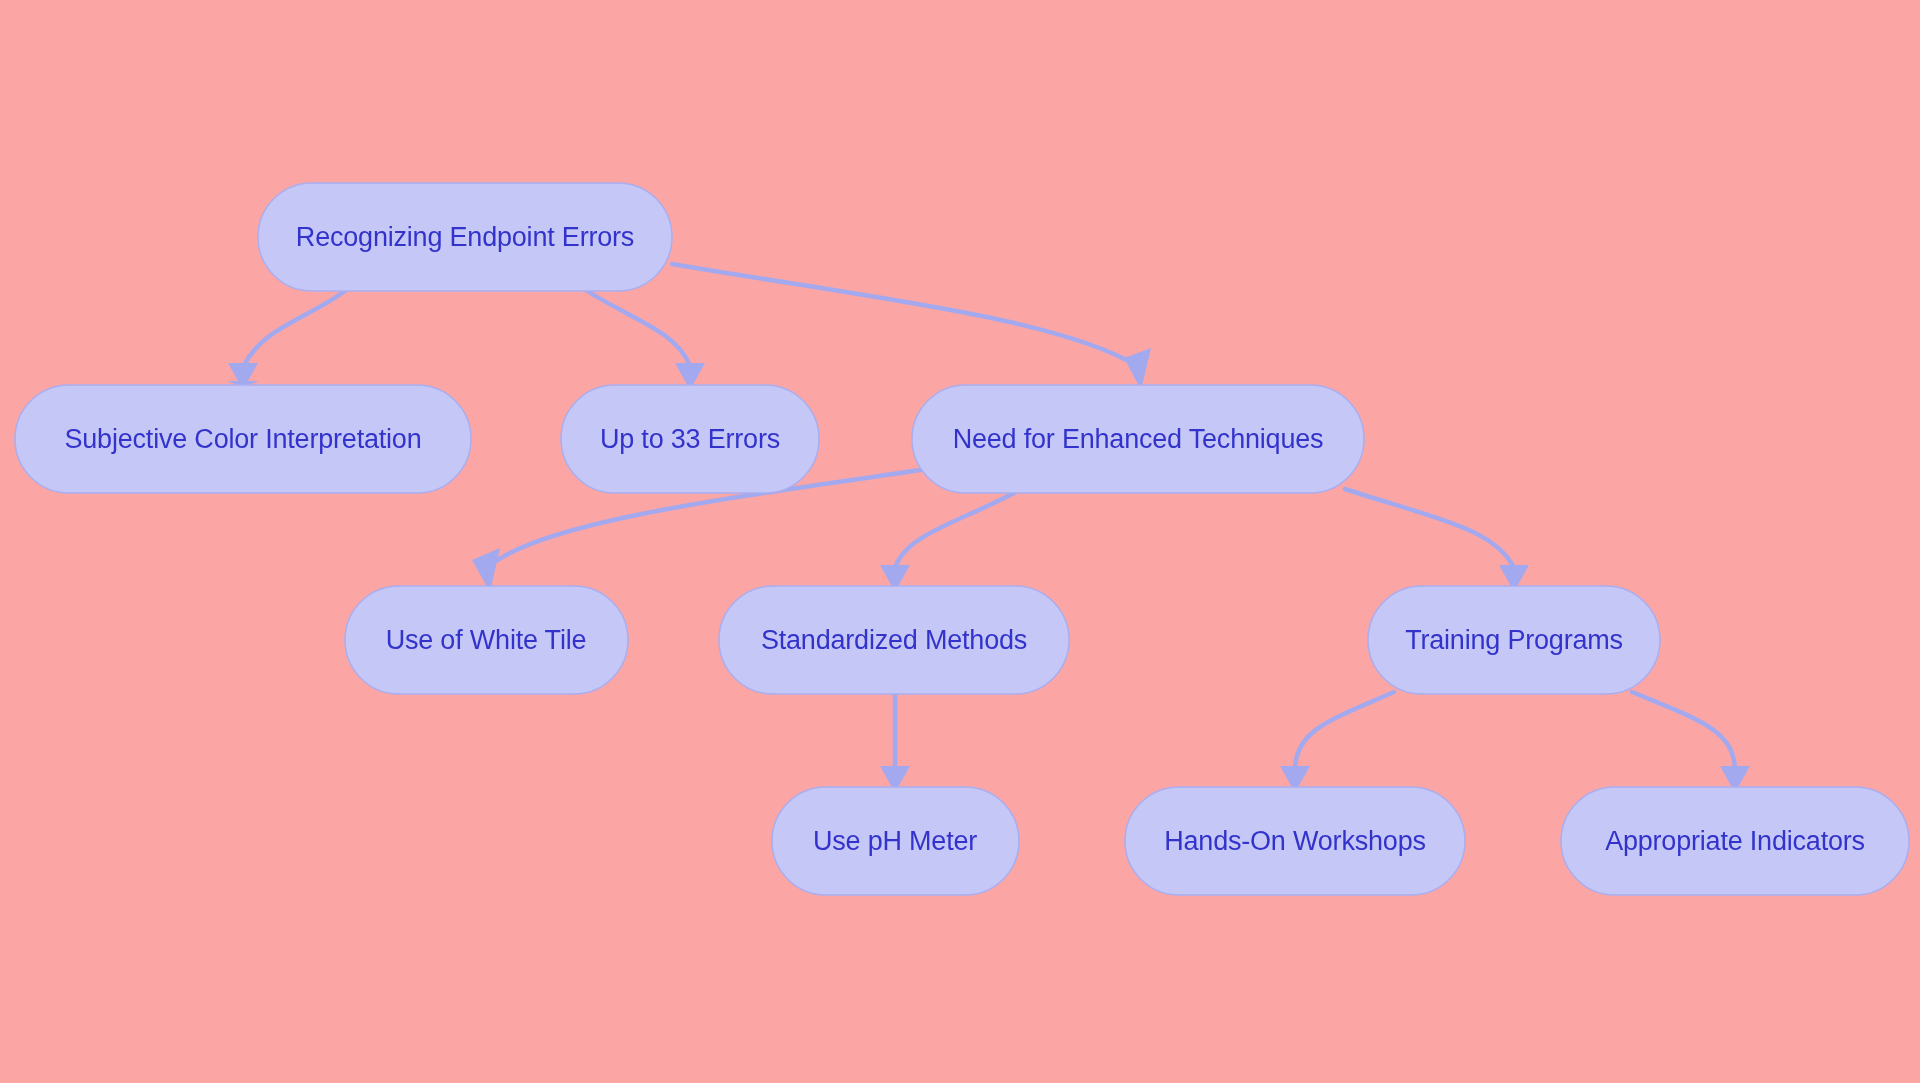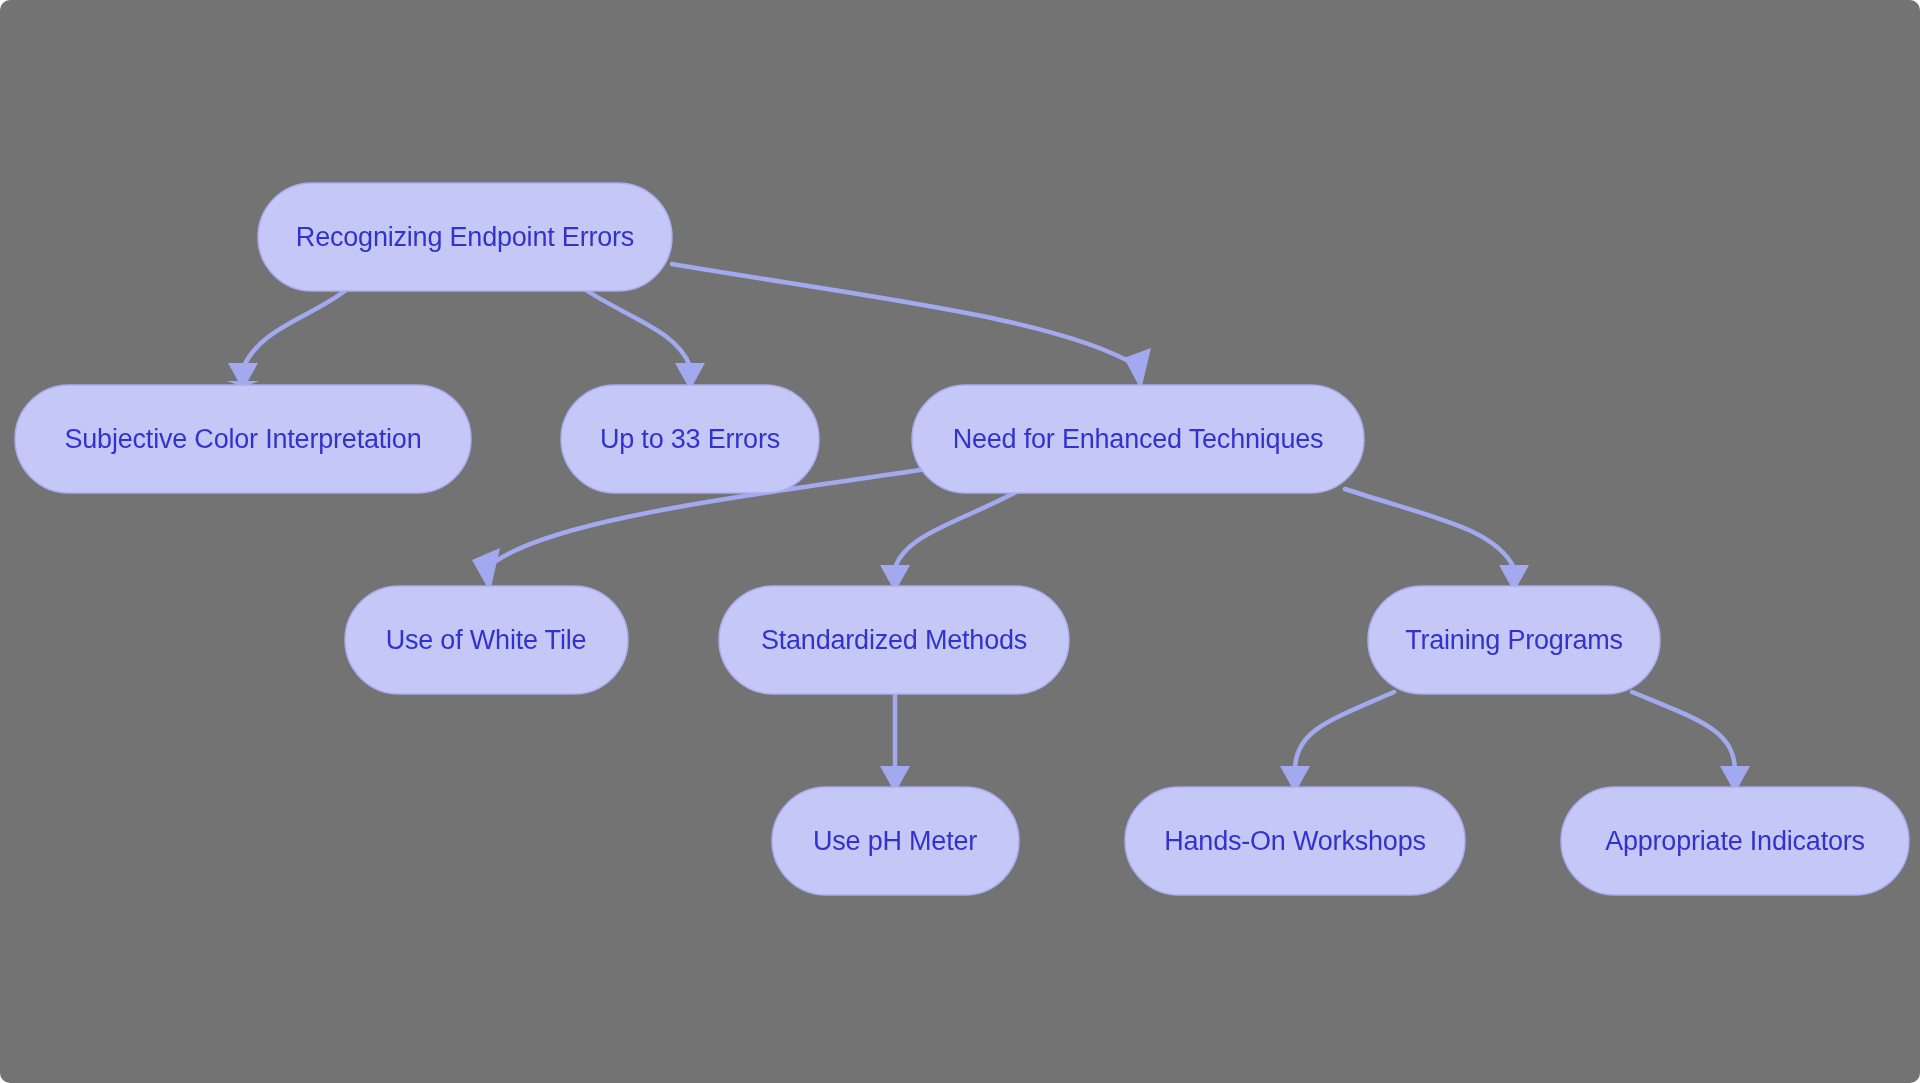--- a/index.html
+++ b/index.html
@@ -11,22 +11,21 @@
   body {
     width: 1920px;
     height: 1083px;
     font-family: "Liberation Sans", "DejaVu Sans", sans-serif;
     overflow: hidden;
   }
   #flowchart-root {
     position: relative;
     width: 1920px;
     height: 1083px;
-    background: #737373;
-    border-radius: 10px;
+    background: #fca5a5;
   }
   svg.diagram {
     display: block;
     width: 1920px;
     height: 1083px;
   }
   .node-shape {
     fill: #c5c8f7;
     stroke: #a9aef0;
     stroke-width: 1.5;

